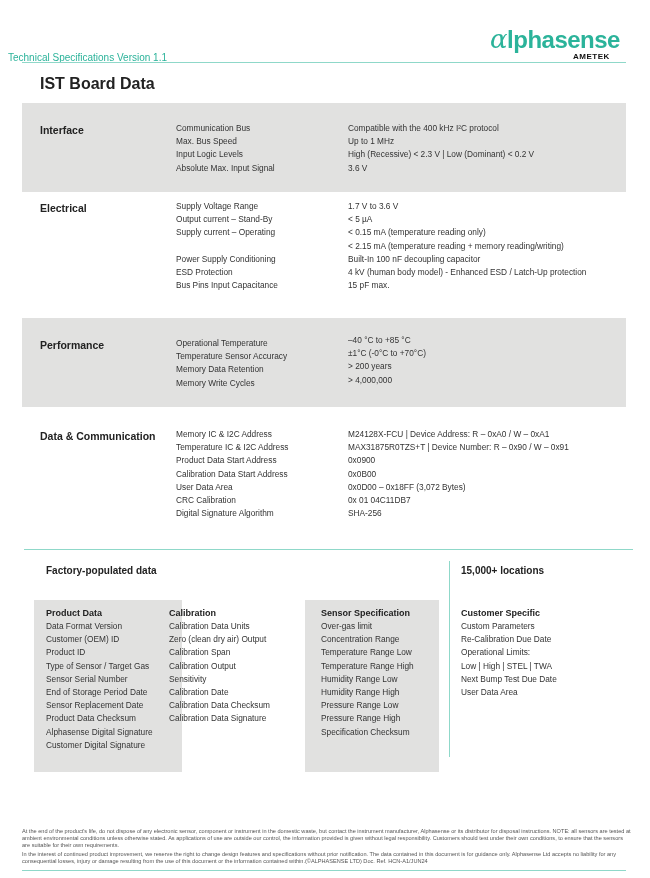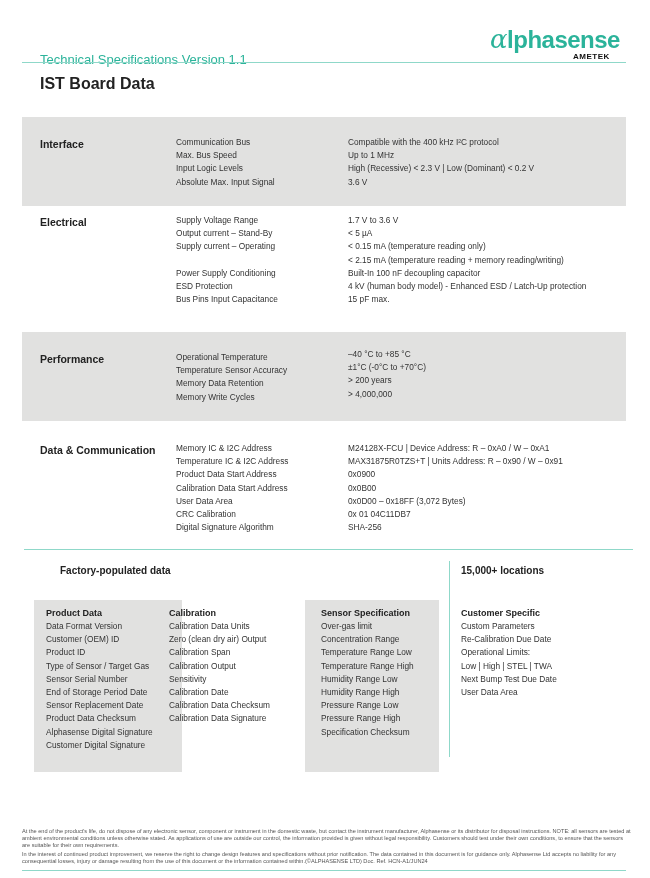--- a/index.html
+++ b/index.html
@@ -1,38 +1,38 @@
 <!DOCTYPE html>
 <html><head>
 <meta charset="utf-8">
 <style>
   html, body { margin:0; padding:0; background:#ffffff; }
   body {
     width:650px; height:878px; position:relative; overflow:hidden;
     font-family:"Liberation Sans", "DejaVu Sans", sans-serif; color:#2a2a2a;
   }
   .abs { position:absolute; }
-  .header-version { left:40px; top:52px; font-size:13px; color:#2bb39a; }
+  .header-version { left:8px; top:52px; font-size:10px; color:#2bb39a; }
   .header-line { left:22px; top:62px; width:604px; height:1px; background:#8fd8c9; }
   .logo { left:490px; top:24px; font-size:24px; font-weight:bold; color:#2bb39a; letter-spacing:-0.5px; }
   .logo .alpha { font-family:"DejaVu Serif", serif; font-style:italic; font-weight:normal; font-size:26px; }
   .ametek { left:573px; top:52px; font-size:8px; font-weight:bold; color:#111; letter-spacing:0.5px; }
   .page-title { left:40px; top:75px; font-size:16px; font-weight:bold; color:#222; }
 
-  .section { position:absolute; left:22px; width:604px;margin-top:14px; }
+  .section { position:absolute; left:22px; width:604px; }
   .section.gray { background:#e1e1e0; }
   .sec-title { position:absolute; left:18px; font-size:10.5px; font-weight:bold; color:#222; }
   .rows { position:absolute; left:154px; width:440px; }
   .row { display:flex; height:13.2px; line-height:13.2px; font-size:8.3px; color:#333; white-space:nowrap; }
   .row .lbl { width:172px; flex:none; }
   .row .val { flex:1; }
 
   .teal-hline { left:24px; top:549px; width:609px; height:1px; background:#8fd8c9; }
   .teal-vline { left:449px; top:561px; width:1px; height:196px; background:#8fd8c9; }
-  .fp-title { left:60px; top:565px; font-size:10px; font-weight:bold; color:#222; }
+  .fp-title { left:46px; top:565px; font-size:10px; font-weight:bold; color:#222; }
   .loc-title { left:461px; top:565px; font-size:10px; font-weight:bold; color:#222; }
 
   .col { position:absolute; top:600px; padding:6px 0 16px 0; }
   .col.gray { background:#e1e1e0; }
   .col-head { font-size:9px; font-weight:bold; color:#222; height:14px; line-height:14px; }
   .col-item { font-size:8.3px; color:#333; height:13.2px; line-height:13.2px; white-space:nowrap; }
 
   .footer { left:22px; top:828px; width:610px; font-size:5.6px; line-height:6.9px; color:#555; }
   .footer p { margin:0 0 2px 0; }
   .footer-line { left:22px; top:870px; width:604px; height:1px; background:#8fd8c9; }
@@ -126,21 +126,21 @@
 
 <div class="section" style="top:428px;height:100px;">
   <div class="sec-title" style="top:2px;">Data &amp; Communication</div>
   <div class="rows" style="top:0px;">
     <div class="row">
         <span class="lbl">Memory IC &amp; I2C Address</span>
         <span class="val">M24128X-FCU  |  Device Address: R – 0xA0  /  W – 0xA1</span>
       </div>
     <div class="row">
         <span class="lbl">Temperature IC &amp; I2C Address</span>
-        <span class="val">MAX31875R0TZS+T  |  Units Address: R – 0x90  /  W – 0x91</span>
+        <span class="val">MAX31875R0TZS+T  |  Device Number: R – 0x90  /  W – 0x91</span>
       </div>
     <div class="row">
         <span class="lbl">Product Data Start Address</span>
         <span class="val">0x0900</span>
       </div>
     <div class="row">
         <span class="lbl">Calibration Data Start Address</span>
         <span class="val">0x0B00</span>
       </div>
     <div class="row">

